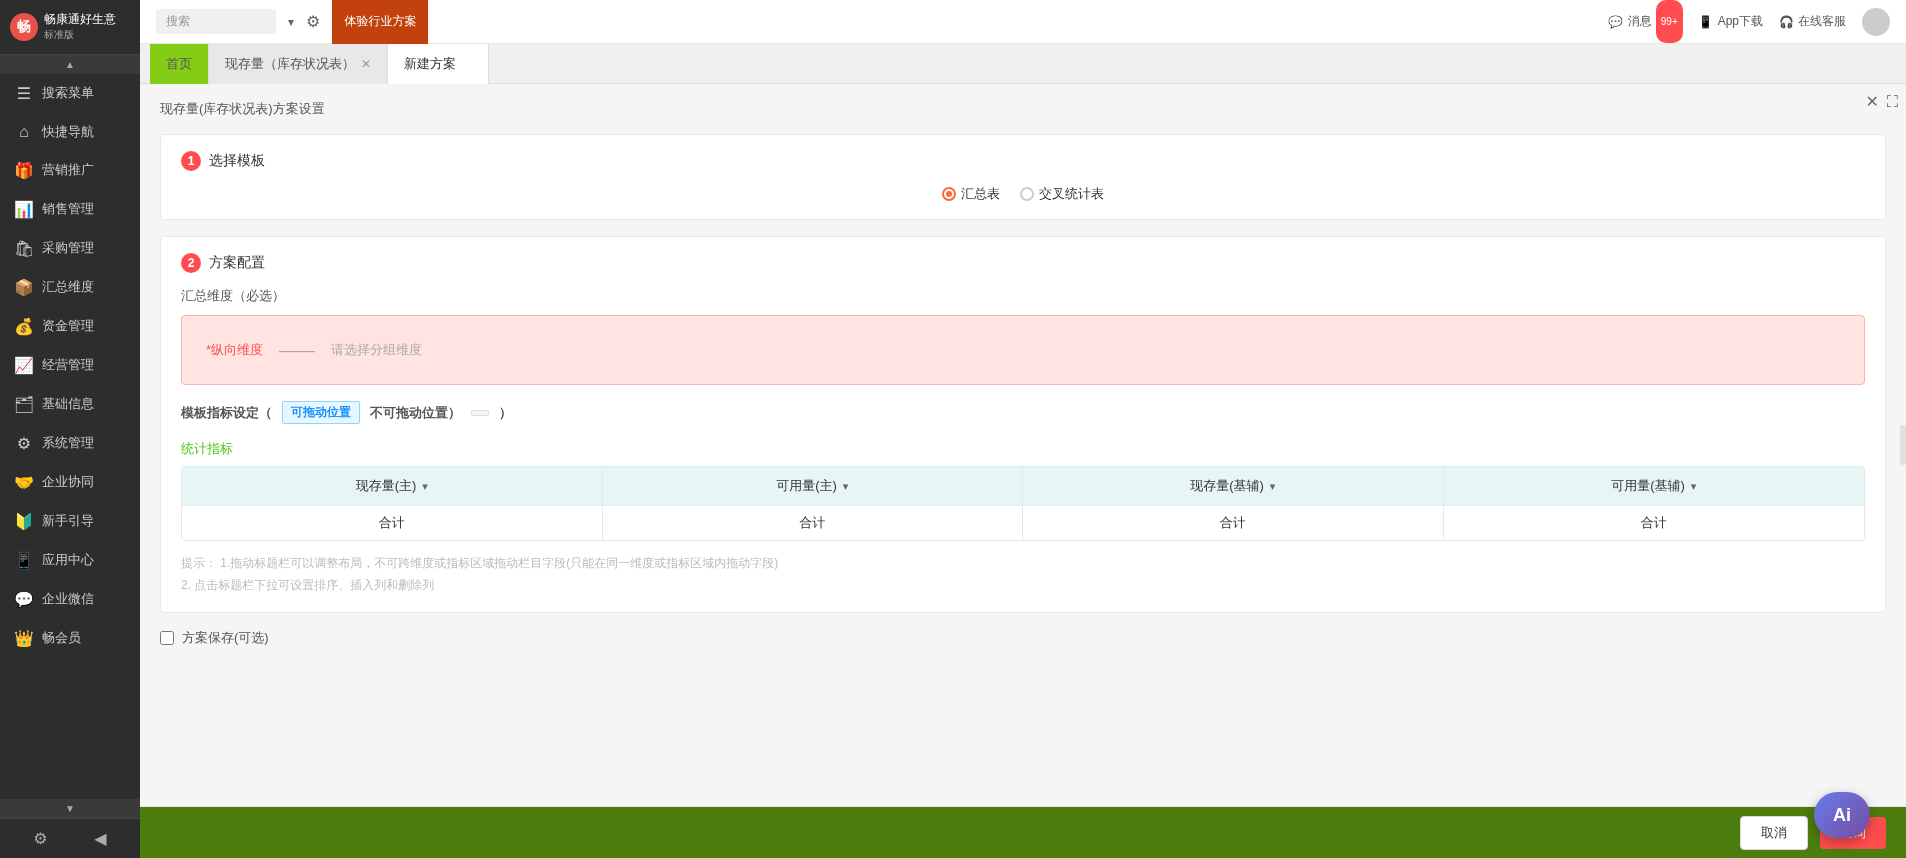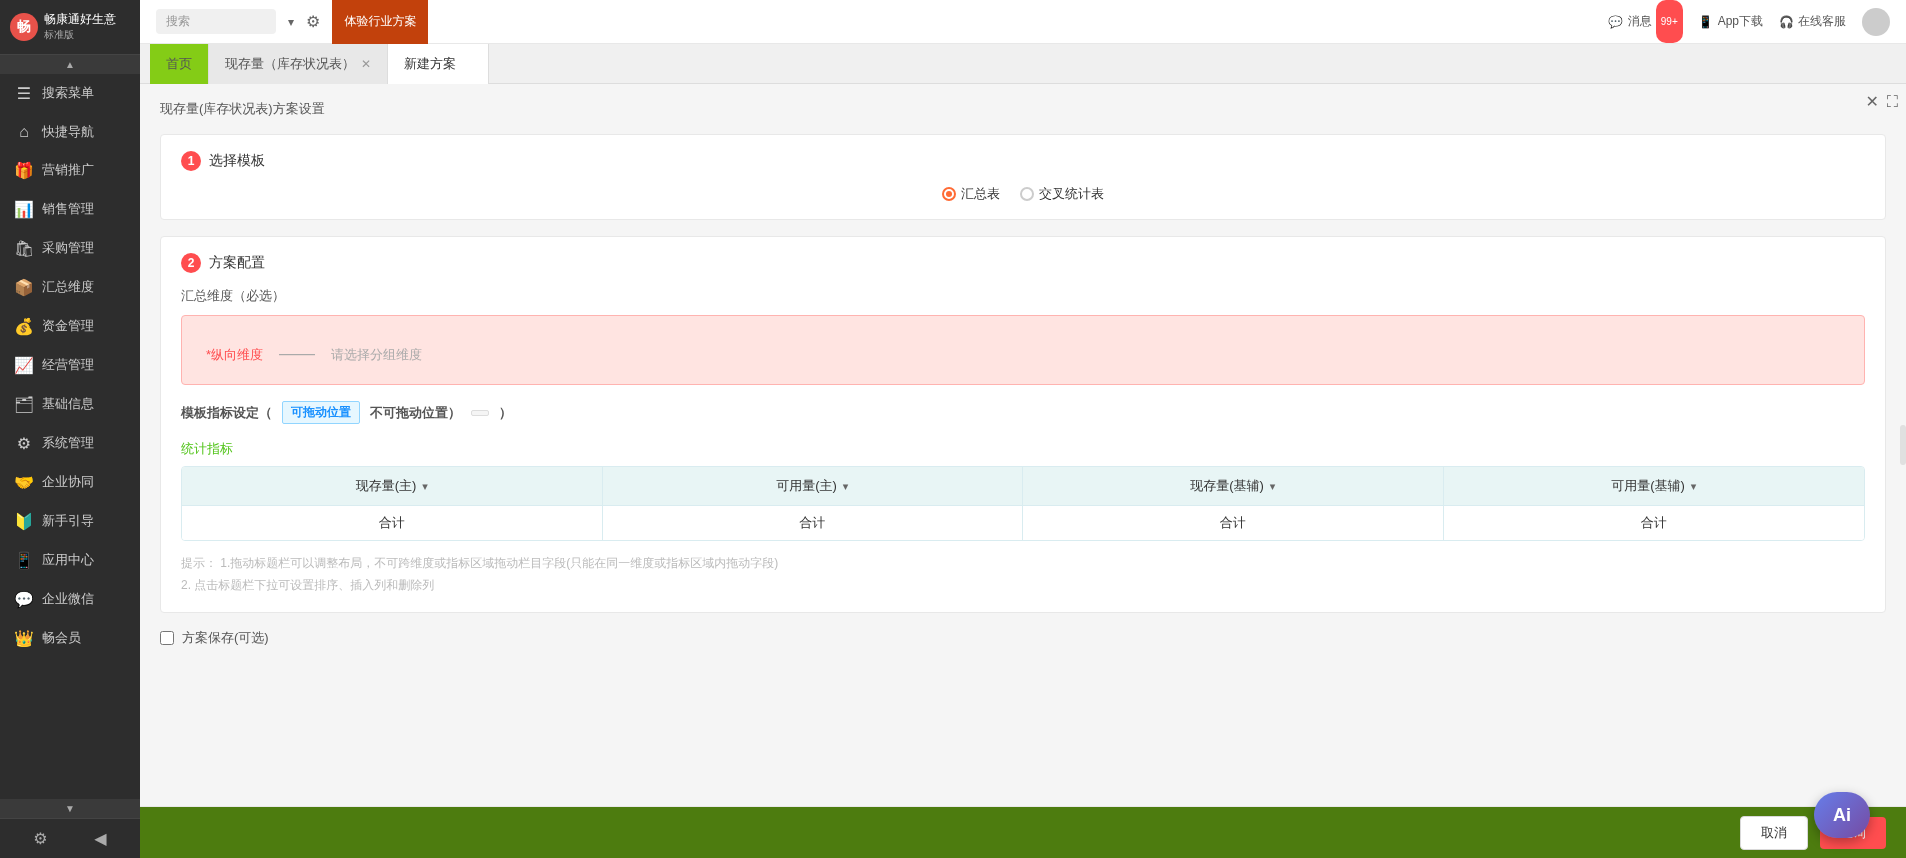--- a/index.html
+++ b/index.html
@@ -125,21 +125,21 @@
     .radio-circle.selected { border-color: #ff6b35; }
     .radio-circle.selected::after {
       content: ''; width: 6px; height: 6px;
       background: #ff6b35; border-radius: 50%;
     }
 
     
     .field-label { font-size: 13px; color: #555; margin-bottom: 10px; }
     .dimension-area {
       background: #ffe4e1; border: 1px solid #ffb3b0; border-radius: 4px;
-      padding: 20px 24px; min-height: 70px; display: flex; align-items: flex-end;
+      padding: 20px 24px; min-height: 70px; display: flex; align-items: center;
       gap: 16px; margin-bottom: 16px;
     }
     .dimension-required { color: #ff4d4f; font-size: 13px; }
     .dimension-arrow { color: #aaa; font-size: 18px; }
     .dimension-placeholder { color: #aaa; font-size: 13px; }
 
     
     .indicator-settings { margin-bottom: 16px; font-weight: bold; }
     .indicator-label { font-size: 13px; color: #555; margin-bottom: 10px; display: flex; align-items: center; gap: 10px; }
     .indicator-tag {

